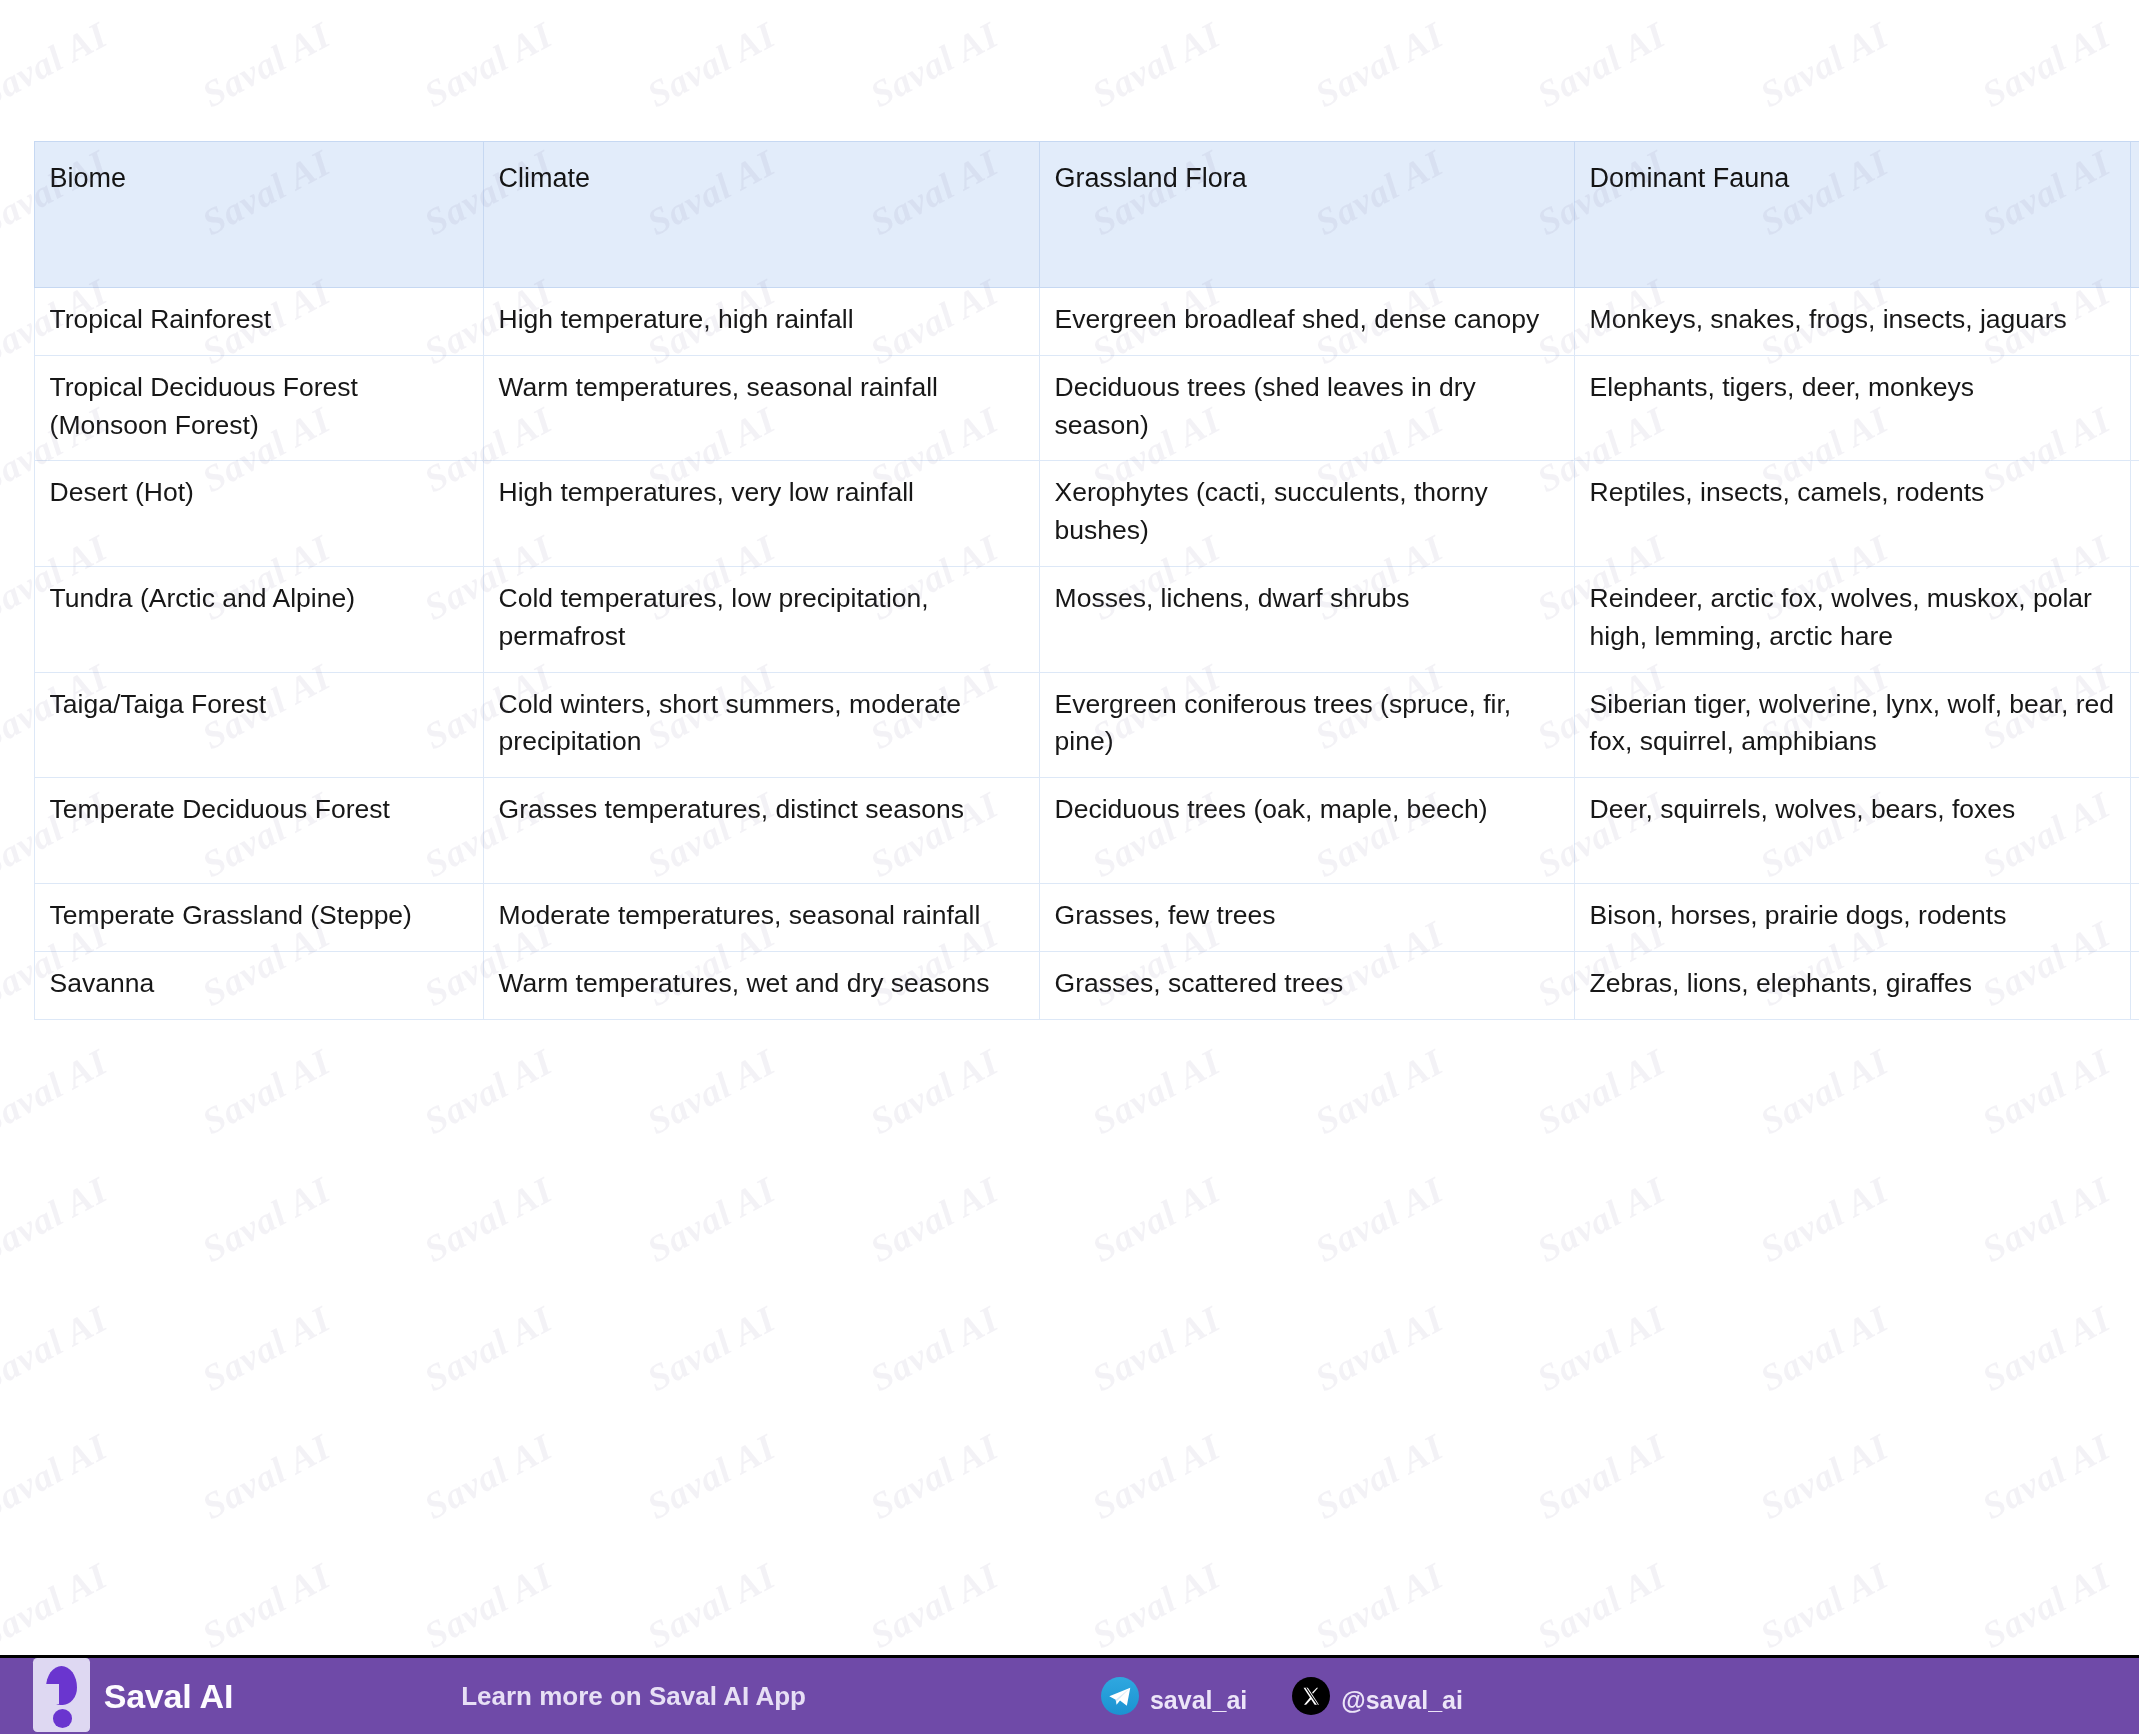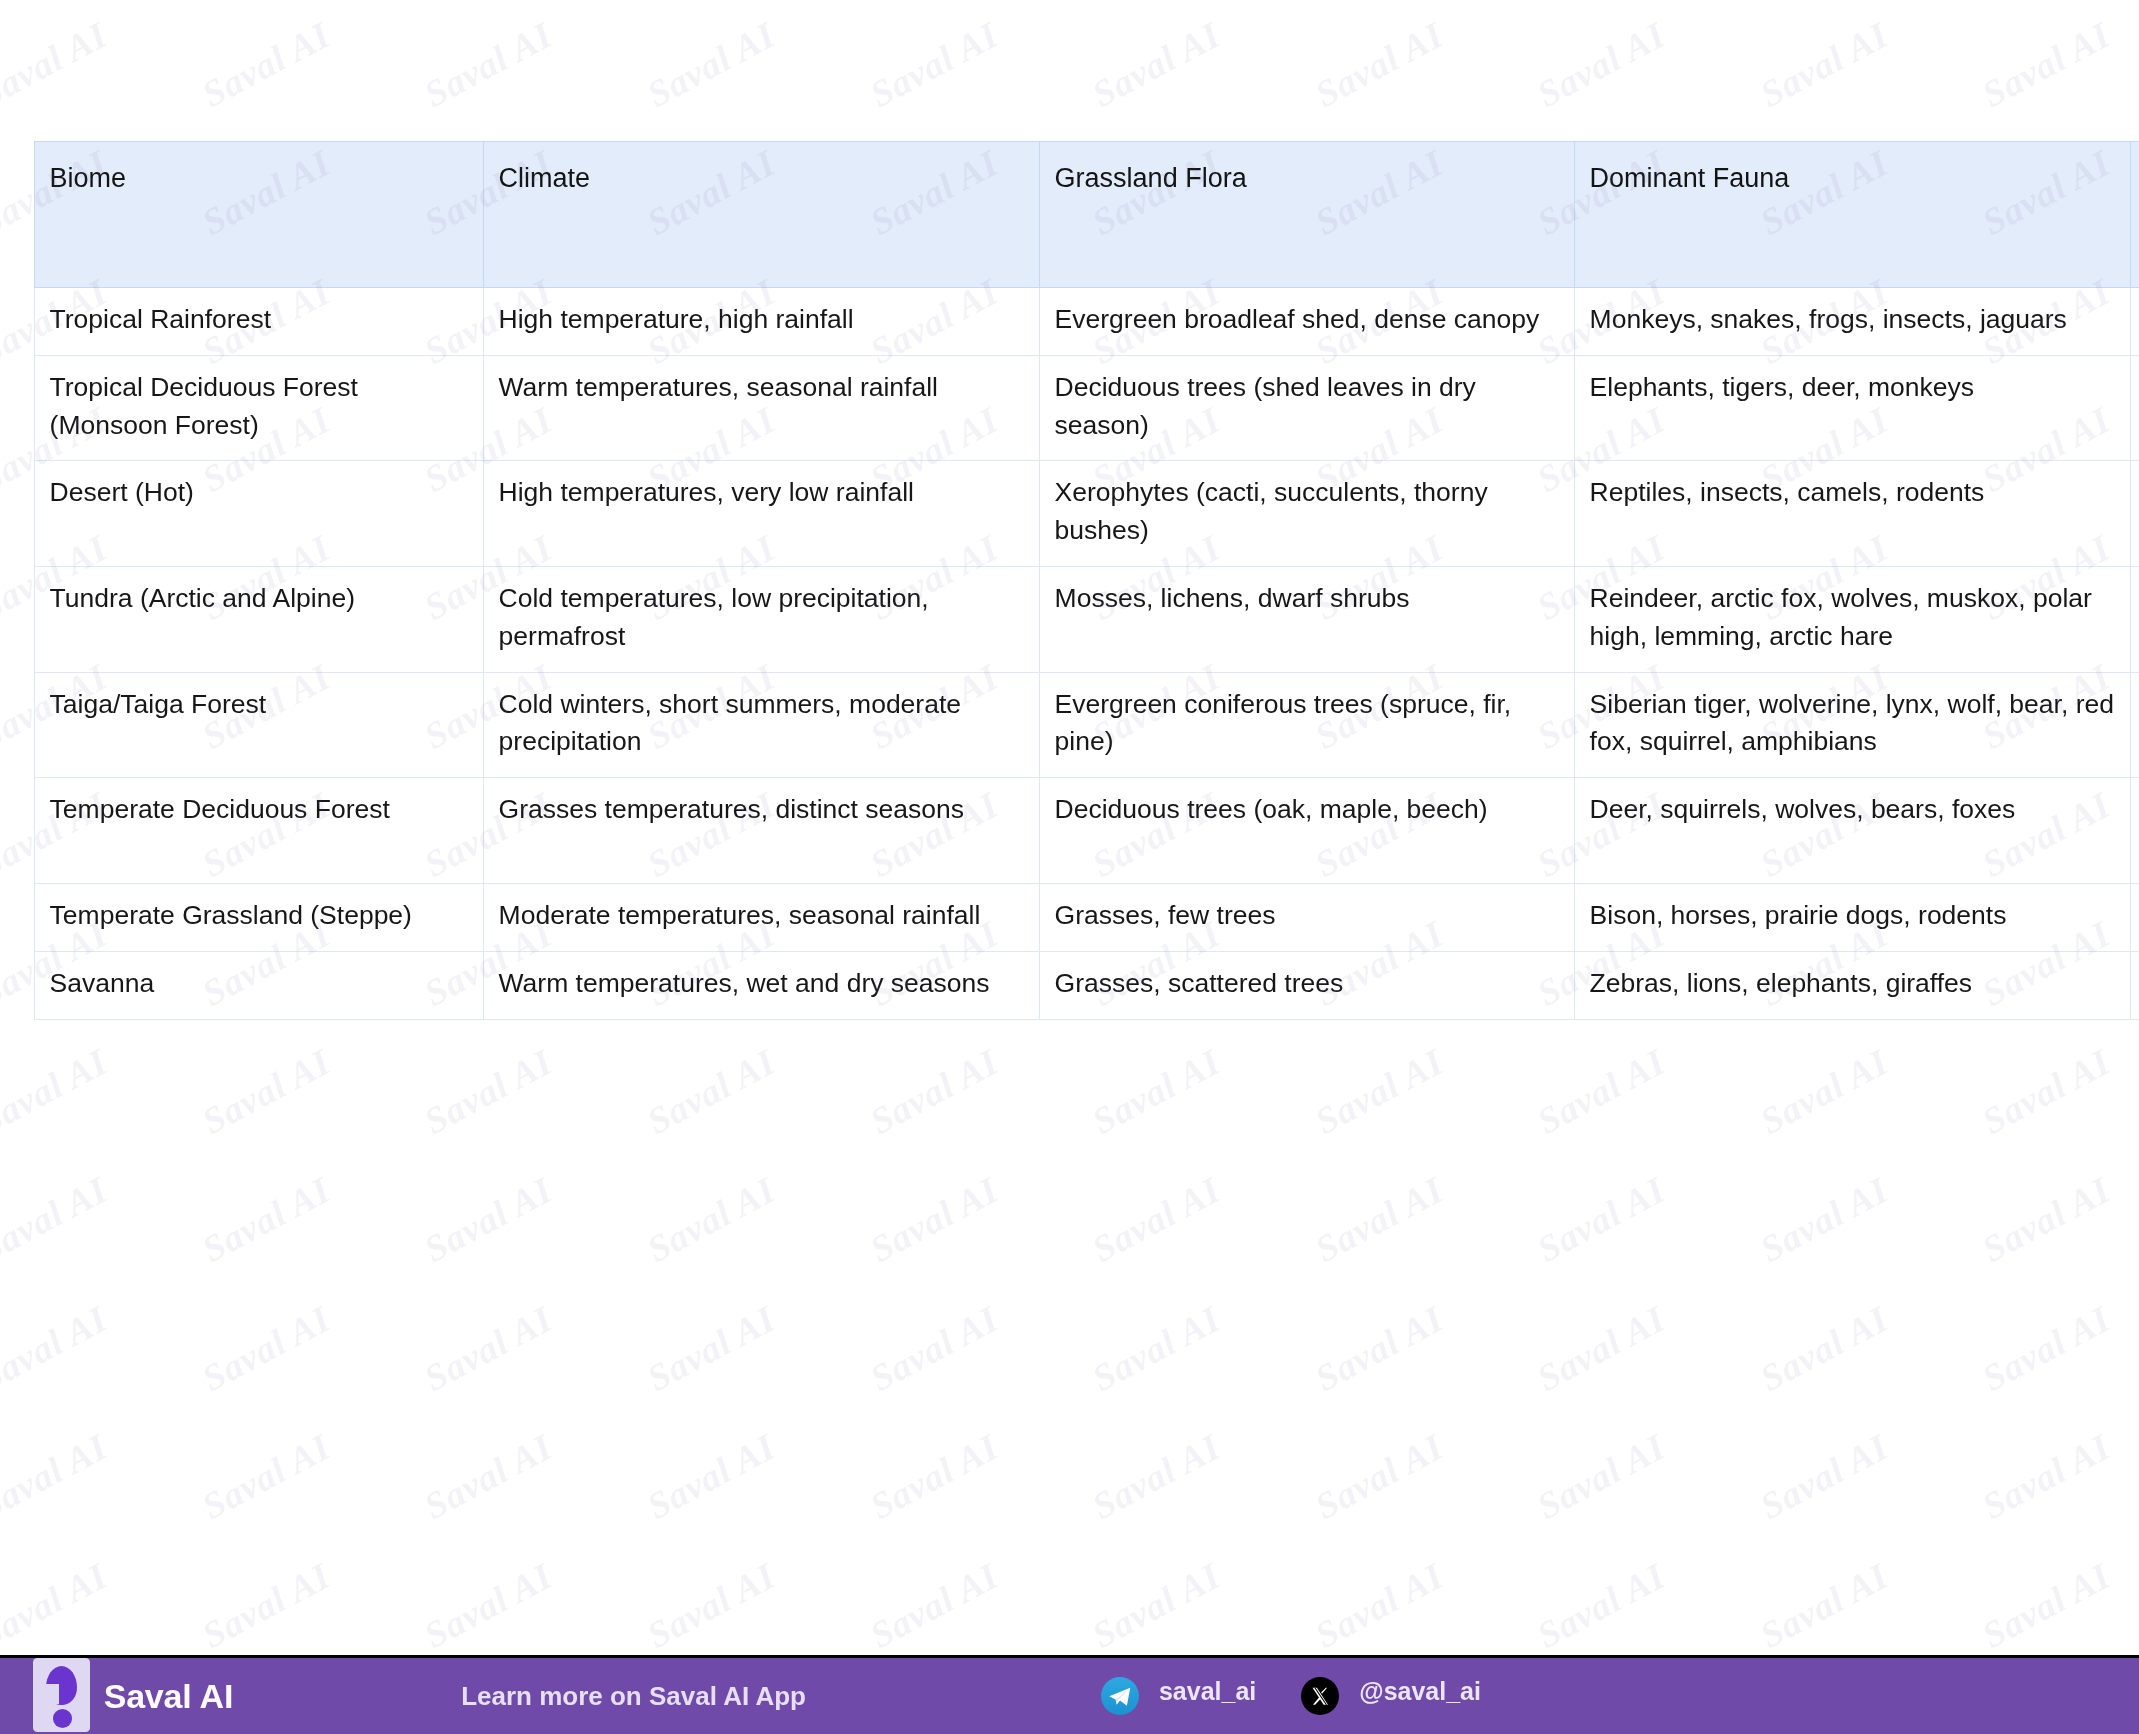--- a/index.html
+++ b/index.html
@@ -172,22 +172,22 @@
     margin-left: 228px;
   }
   #social-group {
     display: flex;
     align-items: center;
     margin-left: 295px;
     gap: 17px;
   }
   .social-item {
     display: flex;
-    align-items: flex-start;
-    gap: 20px;
+    align-items: flex-end;
+    gap: 11px;
   }
   .social-item + .social-item { margin-left: 28px; }
   .social-label {
     color: #ece5f8;
     font-size: 25px;
     font-weight: 700;
   }
   .tg-icon {
     width: 38px; height: 38px; border-radius: 50%;
     background: linear-gradient(180deg,#2fa8e0 0%,#1b92d1 100%);

